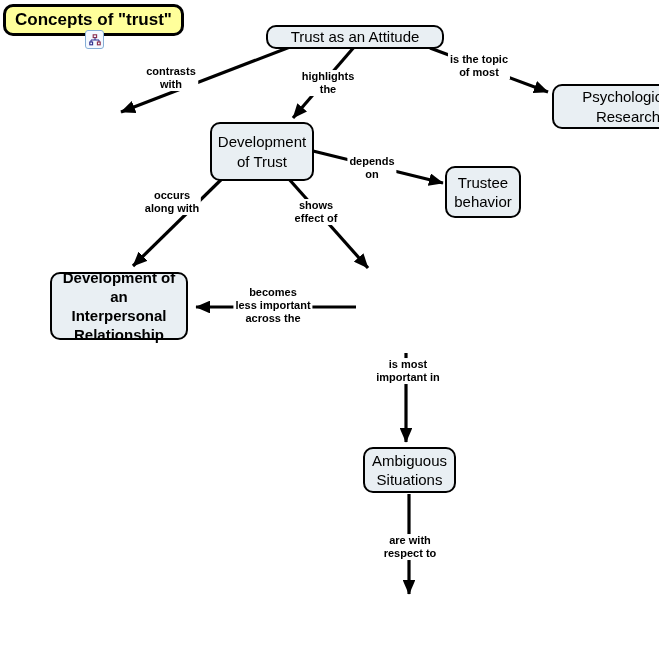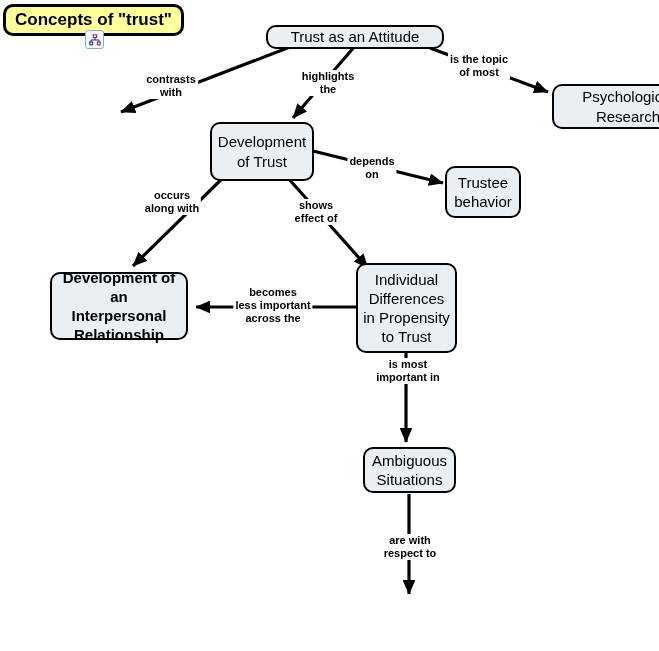--- a/index.html
+++ b/index.html
@@ -82,30 +82,26 @@
   <div class="node" style="left:210px; top:122px; width:104px; height:59px;">Development
 of Trust</div>
 
   <div class="node" style="left:445px; top:166px; width:76px; height:52px;">Trustee
 behavior</div>
 
   <div class="node" style="left:50px; top:272px; width:138px; height:68px;font-weight:bold;">Development of an
 Interpersonal
 Relationship</div>
 
-  <div class="node" style="left:356px; top:263px; width:101px; height:90px;">Individual
-Differences
-in Propensity
-to Trust</div>
 
   <div class="node" style="left:363px; top:447px; width:93px; height:46px;">Ambiguous
 Situations</div>
 
 
-  <div class="edge-label" style="left:171px; top:78px;margin-top:8px;">contrasts
+  <div class="edge-label" style="left:171px; top:78px;">contrasts
 with</div>
 
   <div class="edge-label" style="left:328px; top:83px;">highlights
 the</div>
 
   <div class="edge-label" style="left:479px; top:66px;">is the topic
 of most</div>
 
   <div class="edge-label" style="left:372px; top:168px;">depends
 on</div>

